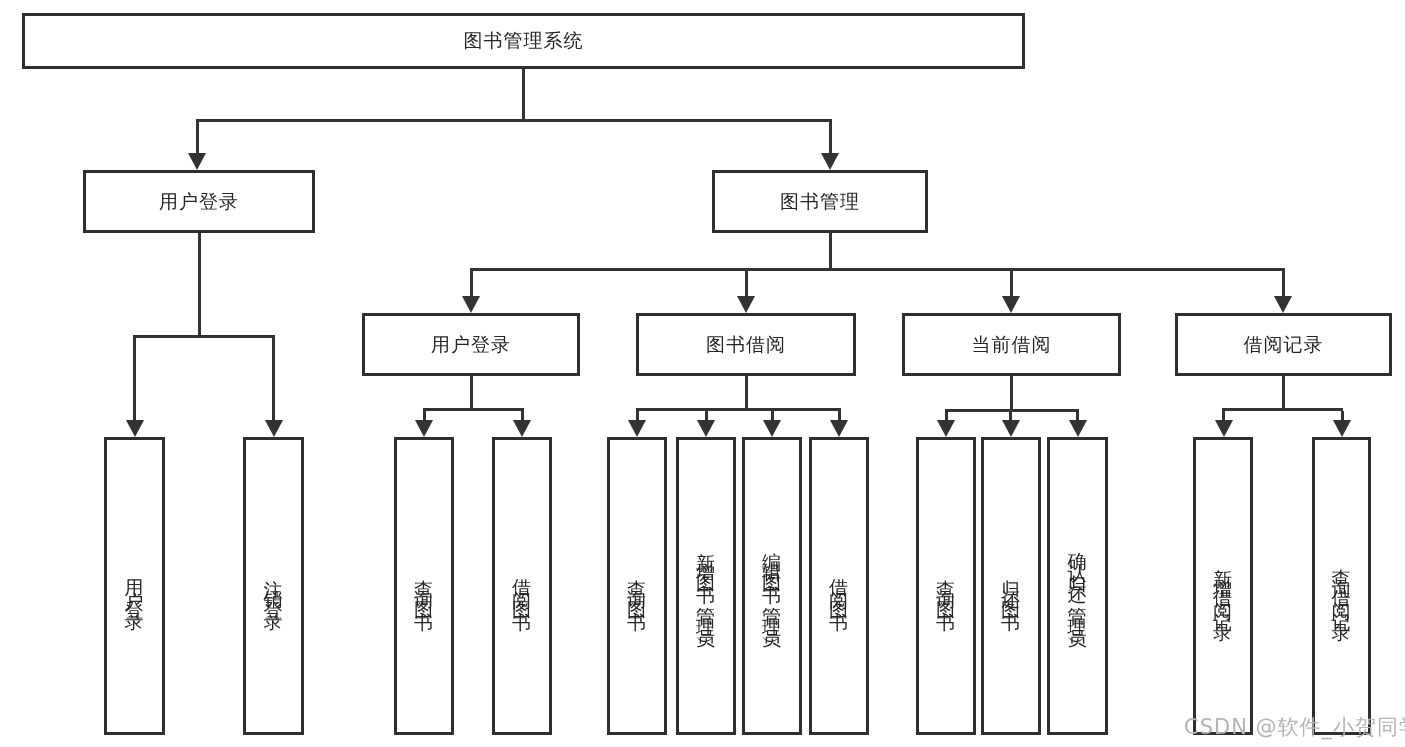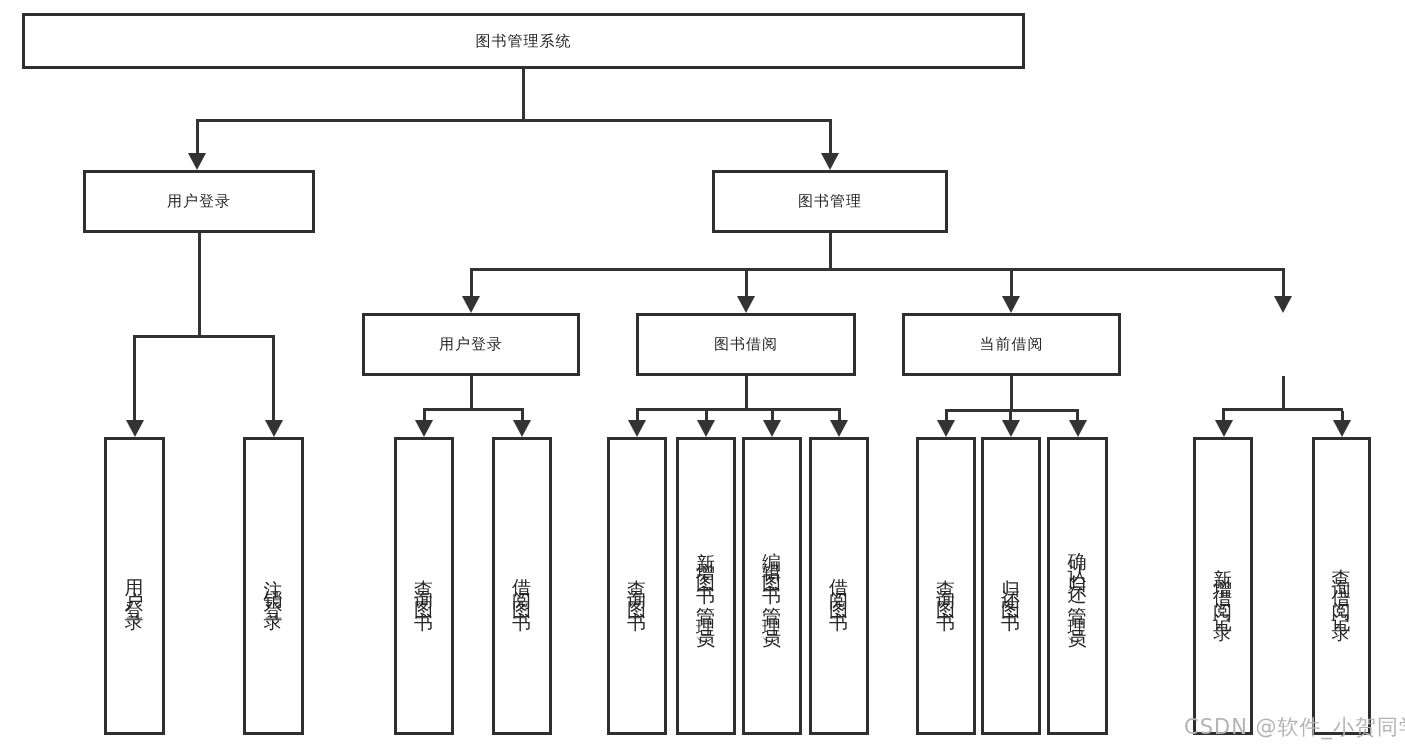--- a/index.html
+++ b/index.html
@@ -23,21 +23,21 @@
 
   
   .box {
     position: absolute;
     background: #fff;
     border: 3px solid var(--border);
     color: var(--text);
     display: flex;
     align-items: center;
     justify-content: center;
-    font-size: 15px;
+    font-size: 19px;
     letter-spacing: 1px;
     z-index: 2;
   }
   .vbox {
     writing-mode: vertical-rl;
     text-orientation: mixed;
     letter-spacing: 11px;
     line-height: 1;
     font-size: 19px;
   }
@@ -103,21 +103,21 @@
   <div class="drop" style="left:188px; top:122px; height:48px;">
       <i class="shaft"></i>
       <i class="head"></i>
     </div>
   <div class="drop" style="left:821px; top:122px; height:48px;">
       <i class="shaft"></i>
       <i class="head"></i>
     </div>
 
   <div class="box" style="left:83px; top:170px; width:232px; height:63px;">用户登录</div>
-  <div class="box" style="left:712px; top:170px; width:236px; height:63px;">图书管理</div>
+  <div class="box" style="left:712px; top:170px; width:216px; height:63px;">图书管理</div>
 
   <div class="stem" style="left:197.5px; top:233px; height:105px;"></div>
   <div class="bus" style="left:133px; top:335px; width:142px;"></div>
   <div class="drop" style="left:125.5px; top:338px; height:99px;">
       <i class="shaft"></i>
       <i class="head"></i>
     </div>
   <div class="drop" style="left:264.5px; top:338px; height:99px;">
       <i class="shaft"></i>
       <i class="head"></i>
@@ -138,20 +138,21 @@
       <i class="head"></i>
     </div>
   <div class="drop" style="left:1274px; top:271px; height:42px;">
       <i class="shaft"></i>
       <i class="head"></i>
     </div>
 
   <div class="box" style="left:362px; top:313px; width:218px; height:63px;">用户登录</div>
   <div class="box" style="left:902px; top:313px; width:219px; height:63px;">当前借阅</div>
   <div class="box" style="left:636px; top:313px; width:220px; height:63px;">图书借阅</div>
+  <div class="box" style="left:1175px; top:313px; width:217px; height:63px;">借阅记录</div>
 
   <div class="stem" style="left:469.5px; top:376px; height:35px;"></div>
   <div class="bus" style="left:422.5px; top:408px; width:101px;"></div>
   <div class="drop" style="left:415px; top:411px; height:26px;">
       <i class="shaft"></i>
       <i class="head"></i>
     </div>
   <div class="drop" style="left:513px; top:411px; height:26px;">
       <i class="shaft"></i>
       <i class="head"></i>

